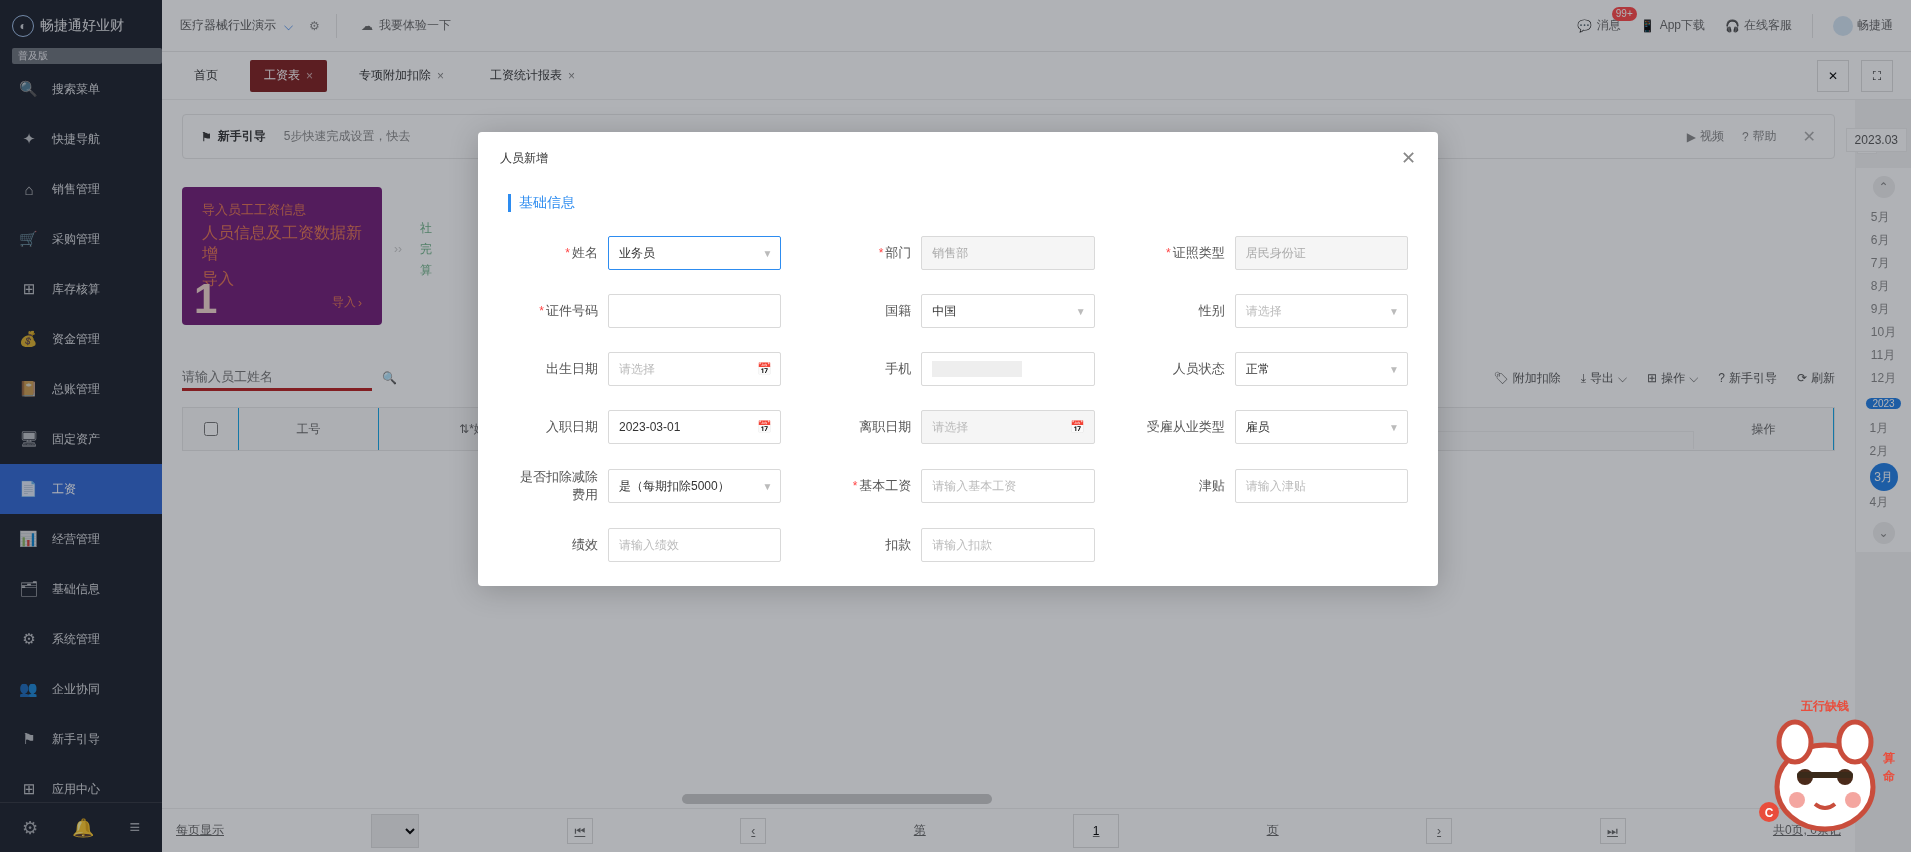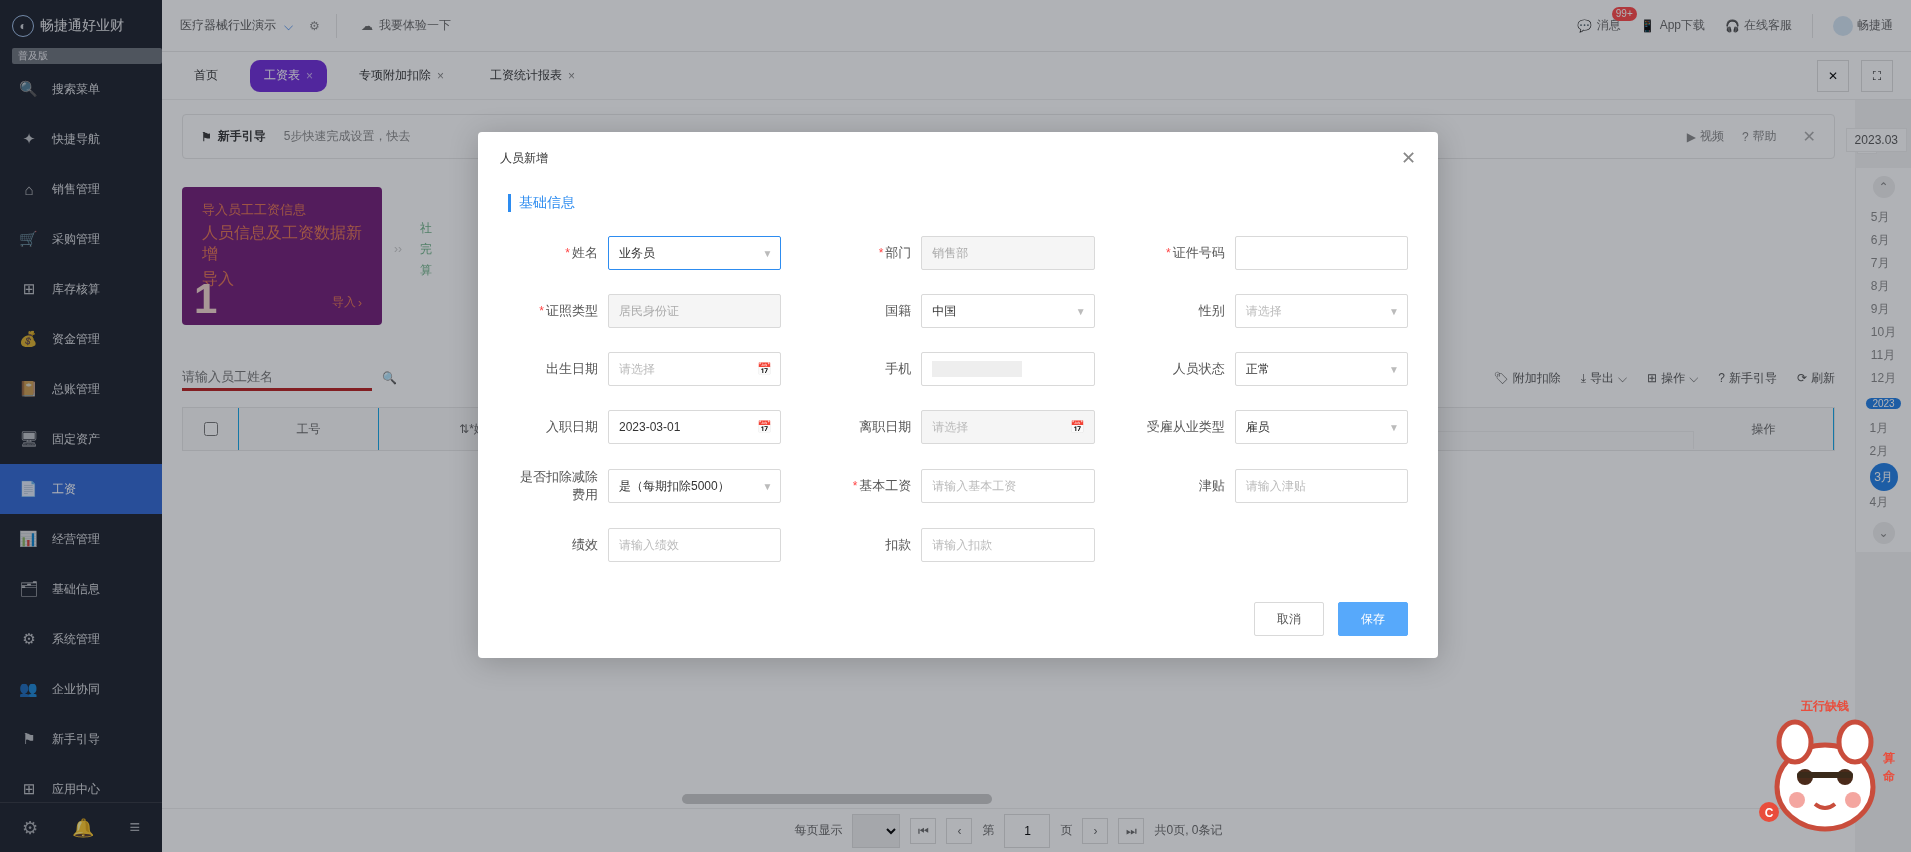--- a/index.html
+++ b/index.html
@@ -25,21 +25,21 @@
 .topbar .cloud-btn{color:#666; font-size:13px; display:flex;align-items:center;gap:6px; margin-left:8px;}
 .topbar .divider{width:1px;height:24px;background:#e5e5e5;}
 .topbar .right{margin-left:auto; display:flex; align-items:center; gap:20px; color:#666; font-size:13px;}
 .topbar .right .item{display:flex;align-items:center;gap:4px; cursor:pointer;}
 .topbar .msg-badge{position:relative;}
 .topbar .msg-badge .bdg{position:absolute; top:-10px; right:-16px; background:#f44; color:#fff; border-radius:8px; font-size:10px; padding:0 4px; line-height:14px;}
 
 
 .tabbar { position:absolute; left:162px; right:0; top:52px; height:48px; background:#fff; display:flex; align-items:center; padding:0 18px; gap:6px; border-bottom:1px solid #eee;}
 .tab{height:32px; padding:0 14px; display:flex; align-items:center; gap:6px; font-size:14px; color:#333; cursor:pointer;}
-.tab.active{background:#6d28d9; color:#fff; border-radius:10px;}
+.tab.active{background:#7f1d1d; color:#fff; border-radius:2px;}
 .tab .x{opacity:.6;}
 .tabbar .tab-close{margin-left:auto;width:32px;height:32px;border:1px solid #ddd;display:flex;align-items:center;justify-content:center;cursor:pointer;}
 .tabbar .tab-expand{width:32px;height:32px;border:1px solid #ddd;display:flex;align-items:center;justify-content:center;cursor:pointer; margin-left:6px;}
 
 
 .content{position:absolute; left:162px; right:56px; top:100px; bottom:0; background:#fff; padding:14px 20px;}
 .guide-bar{border:1px solid #e8e8e8; border-radius:4px; padding:12px 18px; display:flex; align-items:center; gap:18px;}
 .guide-title{display:flex;align-items:center;gap:6px;font-size:15px;color:#333;font-weight:600;}
 .guide-desc{color:#888;}
 .guide-video{margin-left:auto;color:#888;display:flex;align-items:center;gap:4px;}
@@ -66,21 +66,21 @@
 .th.gh{width:140px;}
 .th.name{width:200px;}
 .th-group{flex:1;display:flex;flex-direction:column;}
 .th-group .grp-title{height:22px;display:flex;align-items:center;justify-content:center;border-bottom:1px solid #eee;}
 .th-group .grp-cols{display:flex;flex:1;}
 .th-group .grp-cols .gc{flex:1;display:flex;align-items:center;justify-content:center;border-right:1px solid #eee;}
 .th.op{width:140px;}
 .no-data{text-align:center;color:#aaa;padding:24px;}
 
 
-.pagination{position:absolute;bottom:0;left:0;right:0;height:44px;border-top:1px solid #eee;display:flex;align-items:center;justify-content:center;gap:10px;padding:0 14px;color:#666;font-size:12px;}
+.pagination{position:absolute;bottom:0;left:0;right:0;height:44px;border-top:1px solid #eee;display:flex;align-items:center;justify-content:space-between;gap:10px;padding:0 14px;color:#666;font-size:12px;text-decoration:underline;}
 .pagination select, .pagination input{border:1px solid #ddd;height:26px;padding:16px 6px;font-size:12px;}
 .pagination input{width:46px;text-align:center;}
 .pagination .pbtn{width:26px;height:26px;border:1px solid #ddd;display:flex;align-items:center;justify-content:center;cursor:pointer;}
 .scroll-thumb{position:absolute;bottom:48px;left:520px;width:310px;height:10px;background:#c9c9c9;border-radius:5px;}
 
 
 .month-strip{position:absolute; right:0; top:168px; width:56px; background:#fff; border-left:1px solid #eee; display:flex; flex-direction:column; align-items:center; gap:8px; padding:8px 0;}
 .month-year{position:absolute;right:4px;top:128px;background:#fff;border:1px solid #eee;padding:4px 8px;color:#555;}
 .month-expand{position:absolute;right:34px;top:128px;width:20px;height:26px;background:#fff;border:1px solid #eee;display:flex;align-items:center;justify-content:center;color:#888;cursor:pointer;}
 .month-strip .ms-up,.month-strip .ms-down{width:22px;height:22px;background:#eee;border-radius:50%;display:flex;align-items:center;justify-content:center;color:#888;cursor:pointer;}
@@ -387,28 +387,28 @@
             <span class="arrow">▼</span>
           </div>
         </div>
         <div class="field">
           <div class="lbl"><span class="req">*</span>部门</div>
           <div class="ctrl disabled">
             <span>销售部</span>
           </div>
         </div>
         <div class="field">
-          <div class="lbl"><span class="req">*</span>证件号码</div>
-          <div class="ctrl"></div>
-        </div>
-        <div class="field">
           <div class="lbl"><span class="req">*</span>证照类型</div>
           <div class="ctrl disabled">
             <span>居民身份证</span>
           </div>
+        </div>
+        <div class="field">
+          <div class="lbl"><span class="req">*</span>证件号码</div>
+          <div class="ctrl"></div>
         </div>
         <div class="field">
           <div class="lbl">国籍</div>
           <div class="ctrl">
             <span>中国</span>
             <span class="arrow">▼</span>
           </div>
         </div>
         <div class="field">
           <div class="lbl">性别</div>
@@ -482,28 +482,20 @@
           <div class="ctrl">
             <span class="ph">请输入绩效</span>
           </div>
         </div>
         <div class="field">
           <div class="lbl">扣款</div>
           <div class="ctrl">
             <span class="ph">请输入扣款</span>
           </div>
         </div>
-      </div>
-  </div>
-  <div class="modal-foot">
-    <div class="btn default">
-        <span>取消</span>
-      </div>
-    <div class="btn primary">
-        <span>保存</span>
       </div>
   </div>
 </div>
 
 <svg class="mascot" viewBox="0 0 140 150">
   <text x="70" y="18" text-anchor="middle" fill="#e94d3c" font-size="16" font-weight="bold">五行缺钱</text>
   <ellipse cx="70" cy="95" rx="48" ry="42" fill="#fff" stroke="#c94d3c" stroke-width="5"></ellipse>
   <ellipse cx="40" cy="50" rx="16" ry="20" fill="#fff" stroke="#c94d3c" stroke-width="5"></ellipse>
   <ellipse cx="100" cy="50" rx="16" ry="20" fill="#fff" stroke="#c94d3c" stroke-width="5"></ellipse>
   <circle cx="50" cy="85" r="8" fill="#4a2a1a"></circle>

